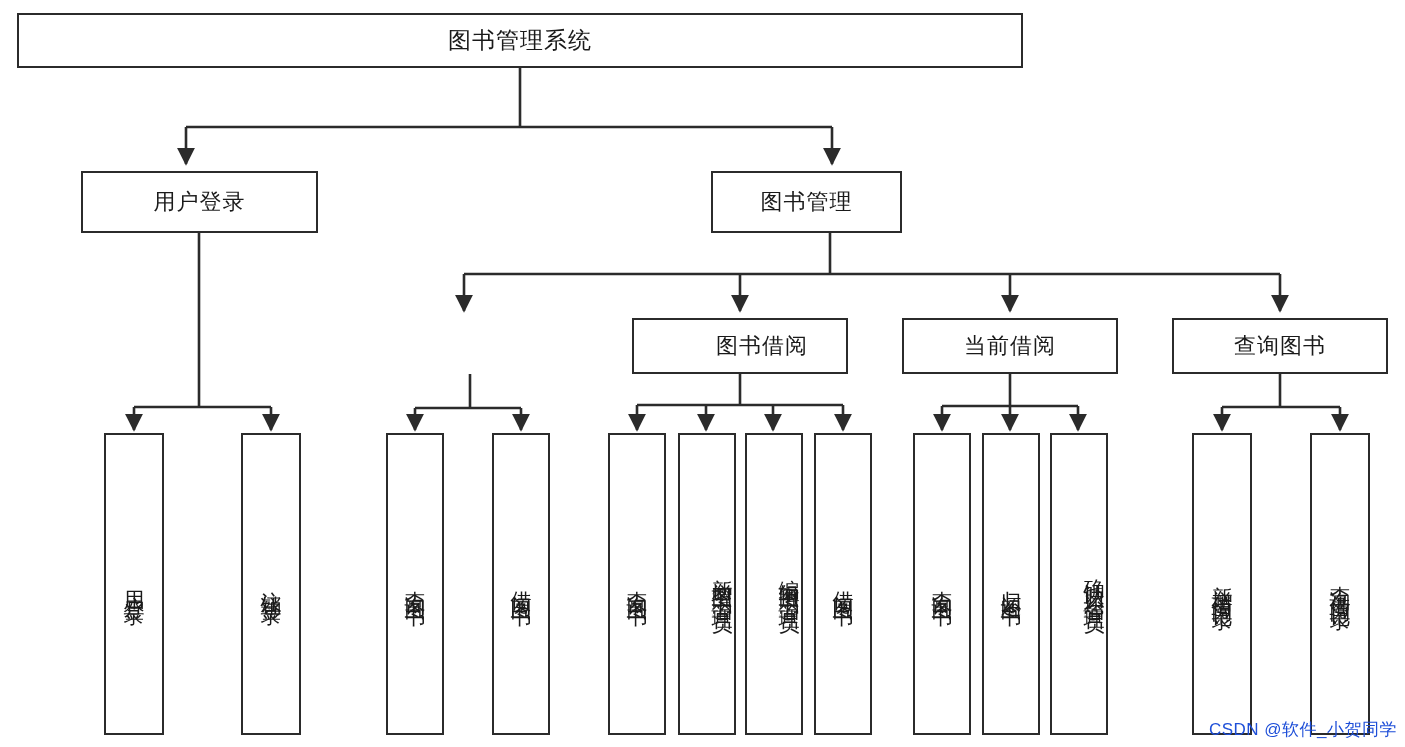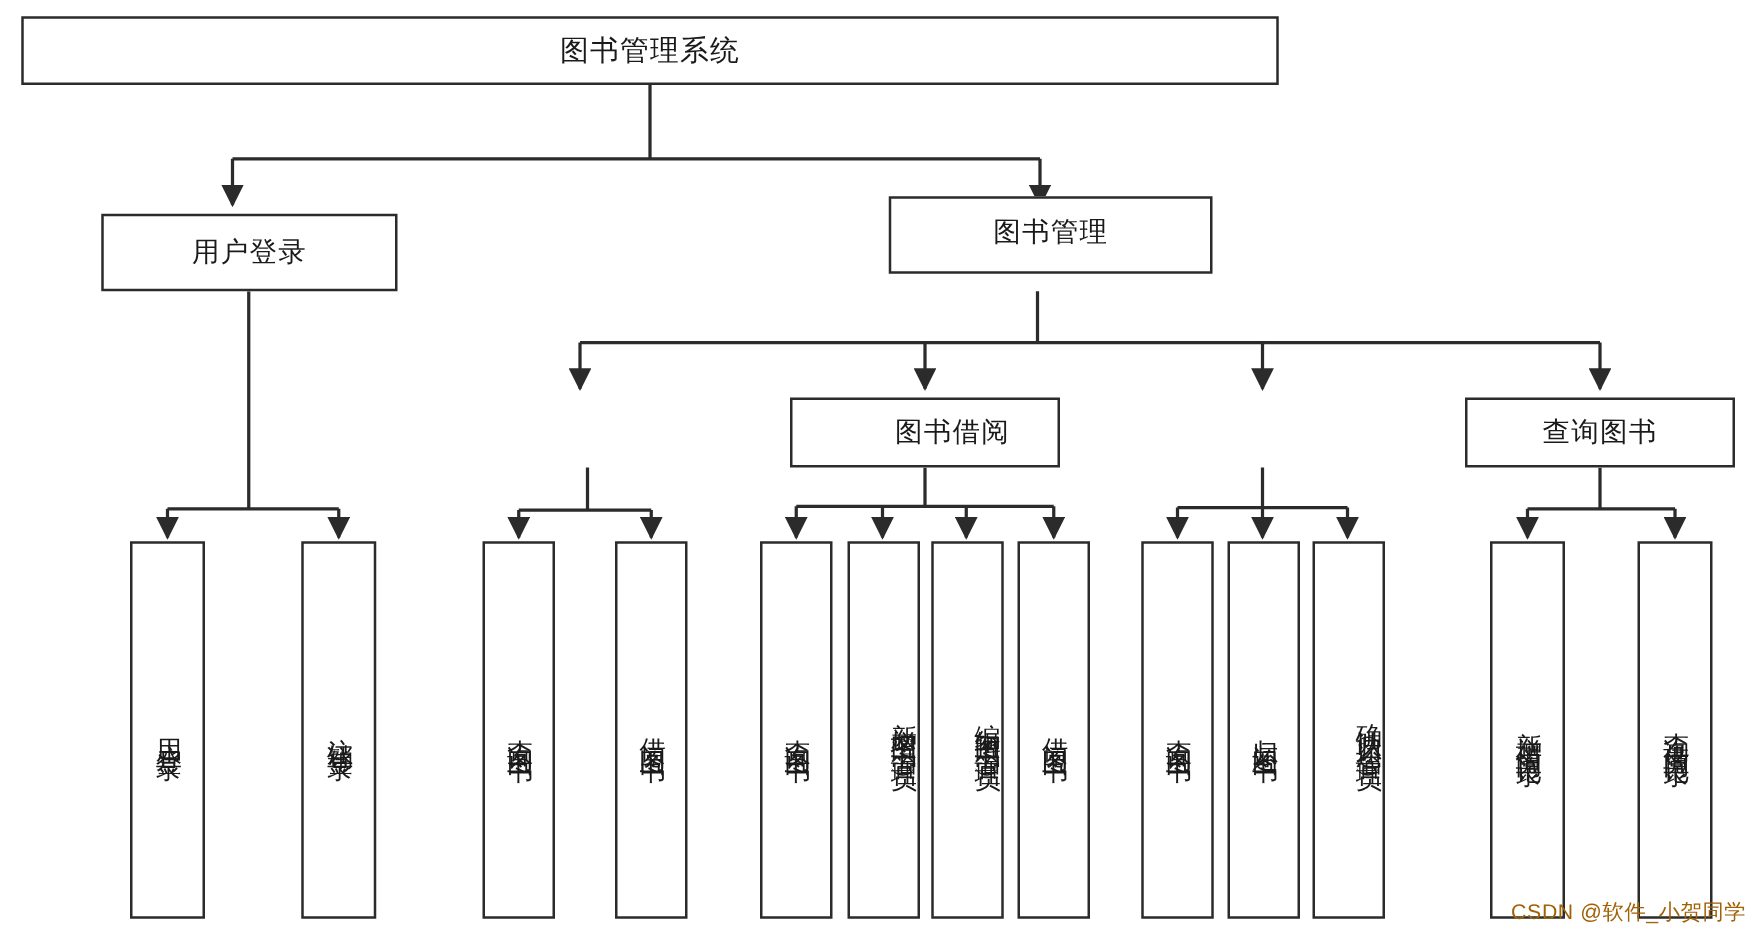--- a/index.html
+++ b/index.html
@@ -58,21 +58,21 @@
     align-items: flex-start;
   }
   .node.v.mid {
     align-items: center;
   }
   .watermark {
     position: absolute;
     right: 8px;
     bottom: 6px;
     font-size: 17px;
-    color: #a16207;
+    color: #1d4ed8;
     white-space: nowrap;
     letter-spacing: 0.5px;
   }
 </style>
 </head>
 <body>
 
 <div id="canvas">
 
   <svg id="wires" viewBox="0 0 1405 747" xmlns="http://www.w3.org/2000/svg">
@@ -123,25 +123,26 @@
       <path d="M 1222 407 L 1222 430" marker-end="url(#arrow)"></path>
       <path d="M 1340 407 L 1340 430" marker-end="url(#arrow)"></path>
 
     </g>
   </svg>
 
   <div class="node h root" style="left:17px; top:13px; width:1006px; height:55px;">图书管理系统</div>
 
   <div class="node h" style="left:81px; top:171px; width:237px; height:62px;">用户登录</div>
 
-  <div class="node h" style="left:711px; top:157px; width:259px; height:62px;font-family:Liberation Mono, monospace;">图书管理</div>
+  <div class="node h" style="left:711px; top:171px; width:191px; height:62px;">图书管理</div>
 
 
   <div class="node h" style="left:632px; top:318px; width:216px; height:56px;padding-left:44px;">图书借阅</div>
 
+  <div class="node h" style="left:902px; top:318px; width:216px; height:56px;">当前借阅</div>
 
   <div class="node h" style="left:1172px; top:318px; width:216px; height:56px;">查询图书</div>
 
   <div class="node v mid" style="left:104px; top:433px; width:60px; height:302px;">用户登录</div>
 
   <div class="node v mid" style="left:241px; top:433px; width:60px; height:302px;">注销登录</div>
 
   <div class="node v mid" style="left:386px; top:433px; width:58px; height:302px;">查询图书</div>
 
   <div class="node v mid" style="left:492px; top:433px; width:58px; height:302px;">借阅图书</div>

